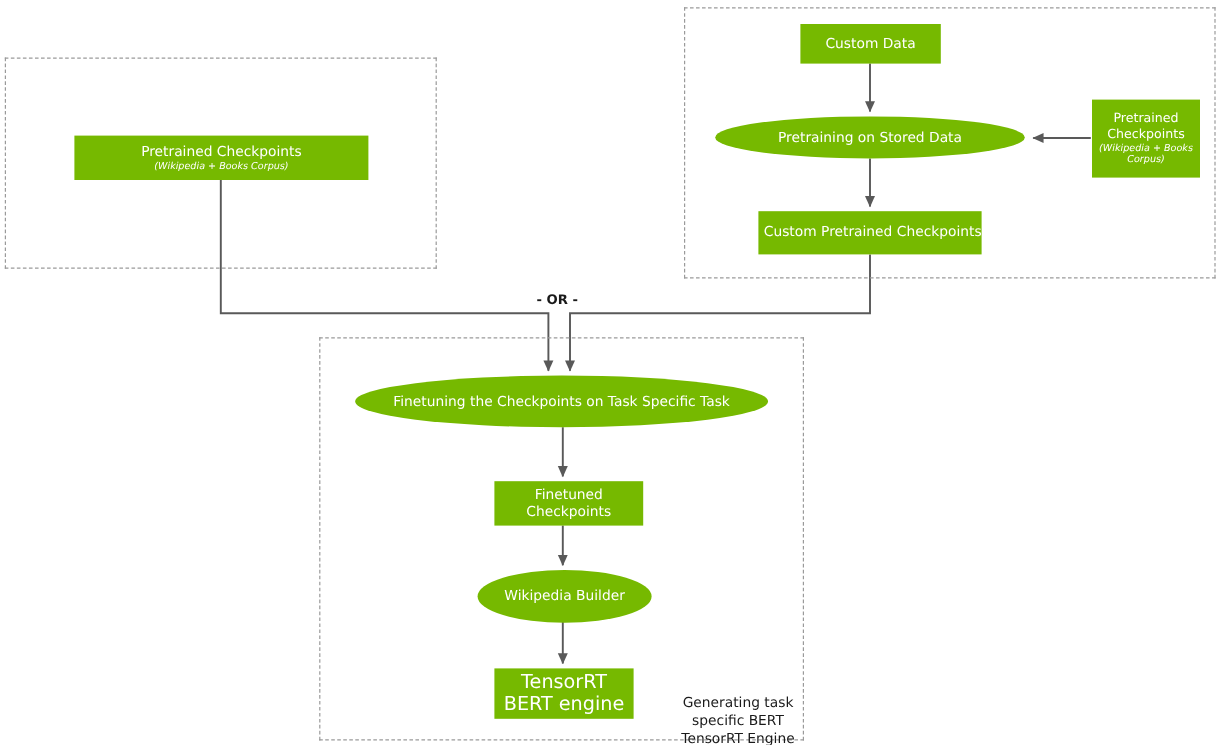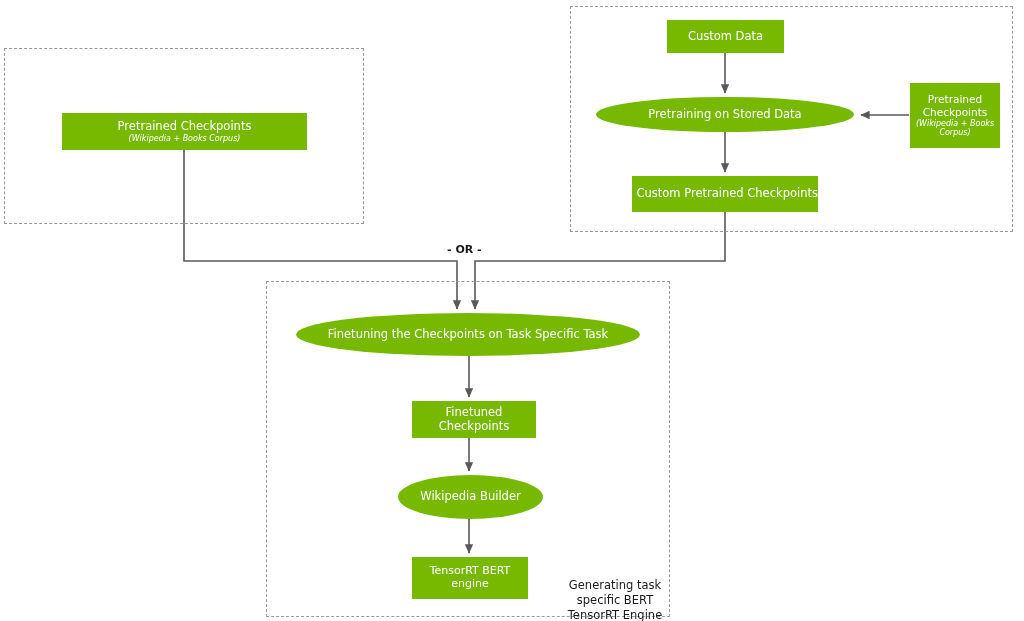--- a/index.html
+++ b/index.html
@@ -95,21 +95,21 @@
   #node-finetuning {
     left: 296px; top: 313px; width: 344px; height: 43px; font-size: 11.5px;
   }
   #node-finetuned-ckpt {
     left: 412px; top: 401px; width: 124px; height: 37px; font-size: 11.5px;
   }
   #node-trt-builder {
     left: 398px; top: 475px; width: 145px; height: 44px; font-size: 11.5px;
   }
   #node-trt-bert-engine {
-    left: 412px; top: 557px; width: 116px; height: 42px; font-size: 11px;
+    left: 412px; top: 557px; width: 116px; height: 42px; font-size: 16px;
   }
 
   
   #caption-open-source { left: 14px;  top: 188px; width: 180px; }
   #caption-custom      { left: 862px; top: 196px; width: 145px; }
   #caption-generate    { left: 545px; top: 562px; width: 140px; margin-top: 16px; }
   #or-label            { left: 443px; top: 243px; width: 46px; }
 </style>
 </head>
 <body>

